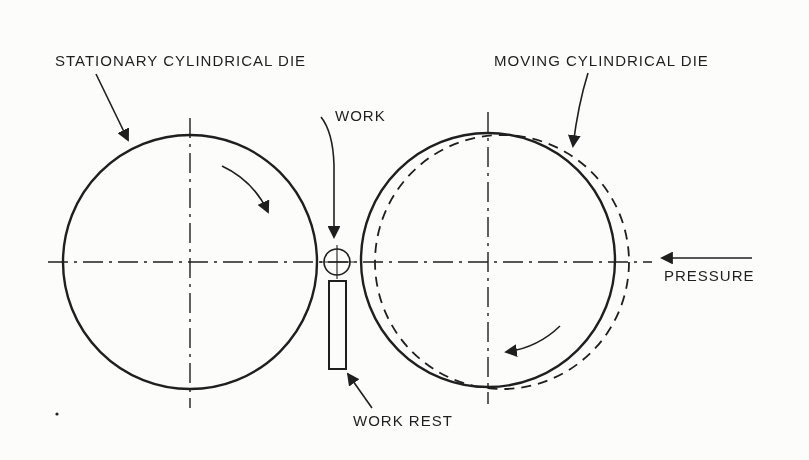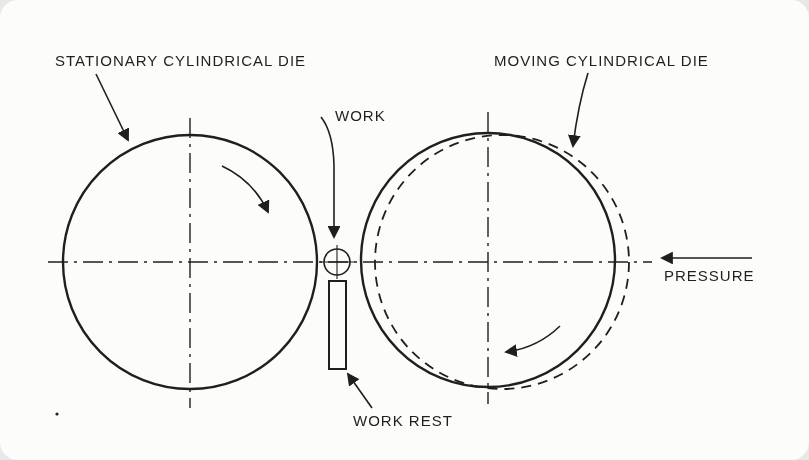--- a/index.html
+++ b/index.html
@@ -9,21 +9,20 @@
   html,body{margin:0;padding:0;}
   body{
     background:#e8e8e8;
     font-family:"Liberation Sans", sans-serif;
   }
   .page{
     position:relative;
     width:809px;height:460px;
     background:var(--background);
     overflow:hidden;
-    border-radius:18px;
   }
   svg{display:block;}
   .heavy{stroke:var(--line);fill:none;stroke-width:2.4;}
   .med{stroke:var(--line);fill:none;stroke-width:1.6;}
   .thin{stroke:var(--line);fill:none;stroke-width:1.1;}
   .centerline{stroke:var(--line);fill:none;stroke-width:1.4;stroke-dasharray:20 6 3 6;}
   .dashed{stroke:var(--line);fill:none;stroke-width:1.8;stroke-dasharray:10 7;}
   .rest{stroke:var(--line);fill:var(--background);stroke-width:2;}
   .lbl{
     fill:var(--line);

